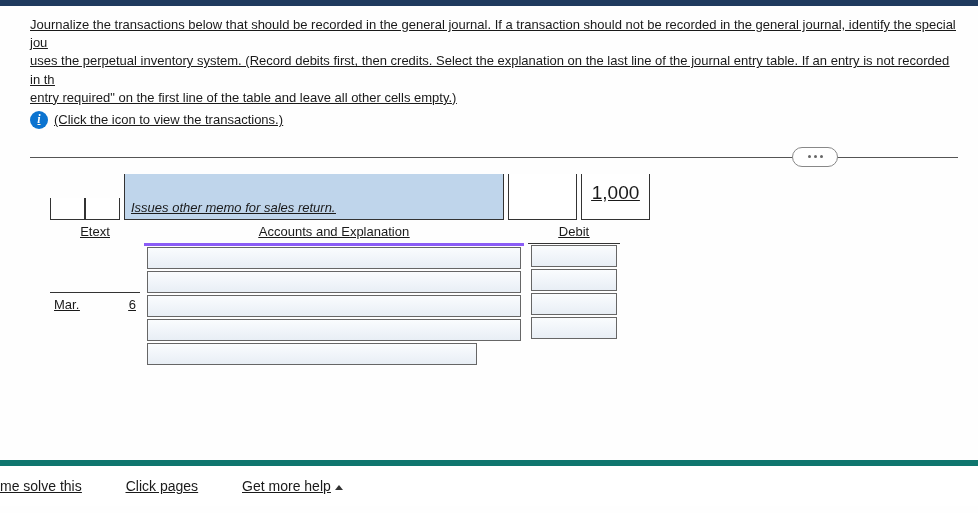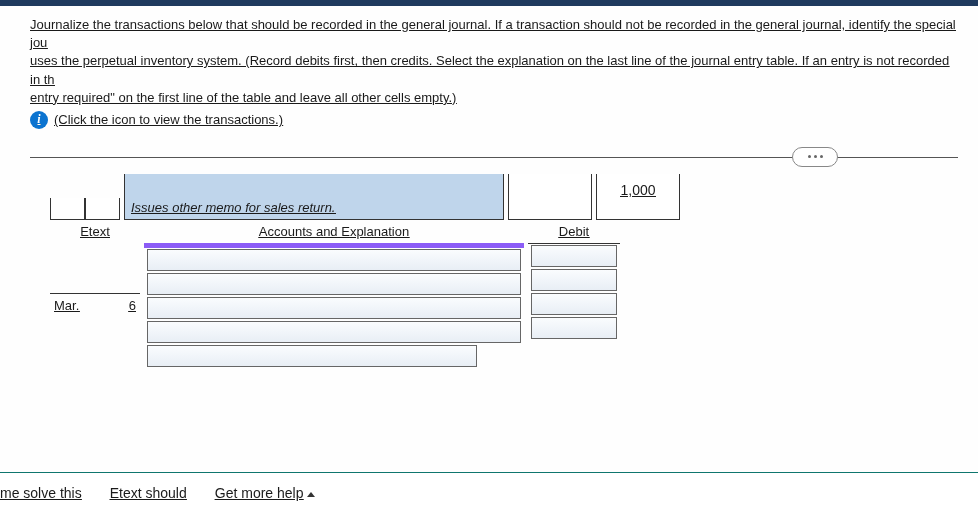--- a/index.html
+++ b/index.html
@@ -86,27 +86,27 @@
       height: 38px;
       font-size: 13px;
     }
     .prev-accounts .explanation {
       font-style: italic;
       padding: 2px 6px 4px 6px;
       height: auto;
     }
     .prev-accounts .spacer { height: 24px; }
     .prev-col {
-      width: 84px;
+      width: 69px;
       border: 1px solid #333;
       border-top: none;
       background: #fff;
       text-align: center;
       padding-top: 8px;
-      font-size: 14px;
+      font-size: 19px;
     }
     .prev-col.credit { background: #fff; }
     .prev-date-stub {
       width: 70px;
       display: flex;
     }
     .prev-date-stub .c {
       flex: 1;
       border: 1px solid #333;
       border-top: none;
@@ -141,49 +141,49 @@
     }
     .jt-col.date .day-cell {
       width: 42px;
       padding: 4px 4px;
       text-align: right;
       font-size: 13px;
     }
     .jt-col.accounts {
       width: 380px;
     }
-    .jt-col.accounts .jt-header { border-bottom: 5px solid #8b5cf6; }
+    .jt-col.accounts .jt-header { border-bottom: 3px solid #8b5cf6; }
     .jt-col.accounts .input-row {
       border: 1px solid #666;
       height: 22px;
       margin: 1px 3px;
       background: linear-gradient(#fafcfe, #e8eef5);
       width: calc(100% - 6px);
     }
     .jt-col.accounts .input-row.last { width: calc(100% - 50px); }
     .jt-col.debit, .jt-col.credit {
       width: 92px;
     }
     .jt-col.debit .jt-header, .jt-col.credit .jt-header { border-bottom: 1px solid #333; }
     .jt-col.debit .input-row, .jt-col.credit .input-row {
       border: 1px solid #666;
       height: 22px;
       margin: 1px 3px;
       background: linear-gradient(#fafcfe, #e8eef5);
     }
     .bottom-bar {
       position: absolute;
-      bottom: 0;
+      bottom: 7px;
       left: 0;
       right: 0;
-      border-top: 1px solid #0f766e;
+      border-top: 6px solid #0f766e;
       background: #fff;
       padding: 12px 20px 12px 0;
       display: flex;
-      gap: 28px;
+      gap: 44px;
       font-size: 14px;
     }
     .bottom-link {
       cursor: pointer;
     }
     .caret::after {
       content: "";
       display: inline-block;
       margin-left: 4px;
       border-left: 4px solid transparent;
@@ -256,15 +256,15 @@
         <div class="input-row"></div>
         <div class="input-row"></div>
       </div>
     </div>
 
   </div>
 </div>
 
 <div class="bottom-bar">
   <span class="bottom-link">me solve this</span>
-  <span class="bottom-link">Etext should</span>
+  <span class="bottom-link">Click pages</span>
   <span class="bottom-link caret">Get more help</span>
 </div>
 
 </body></html>

